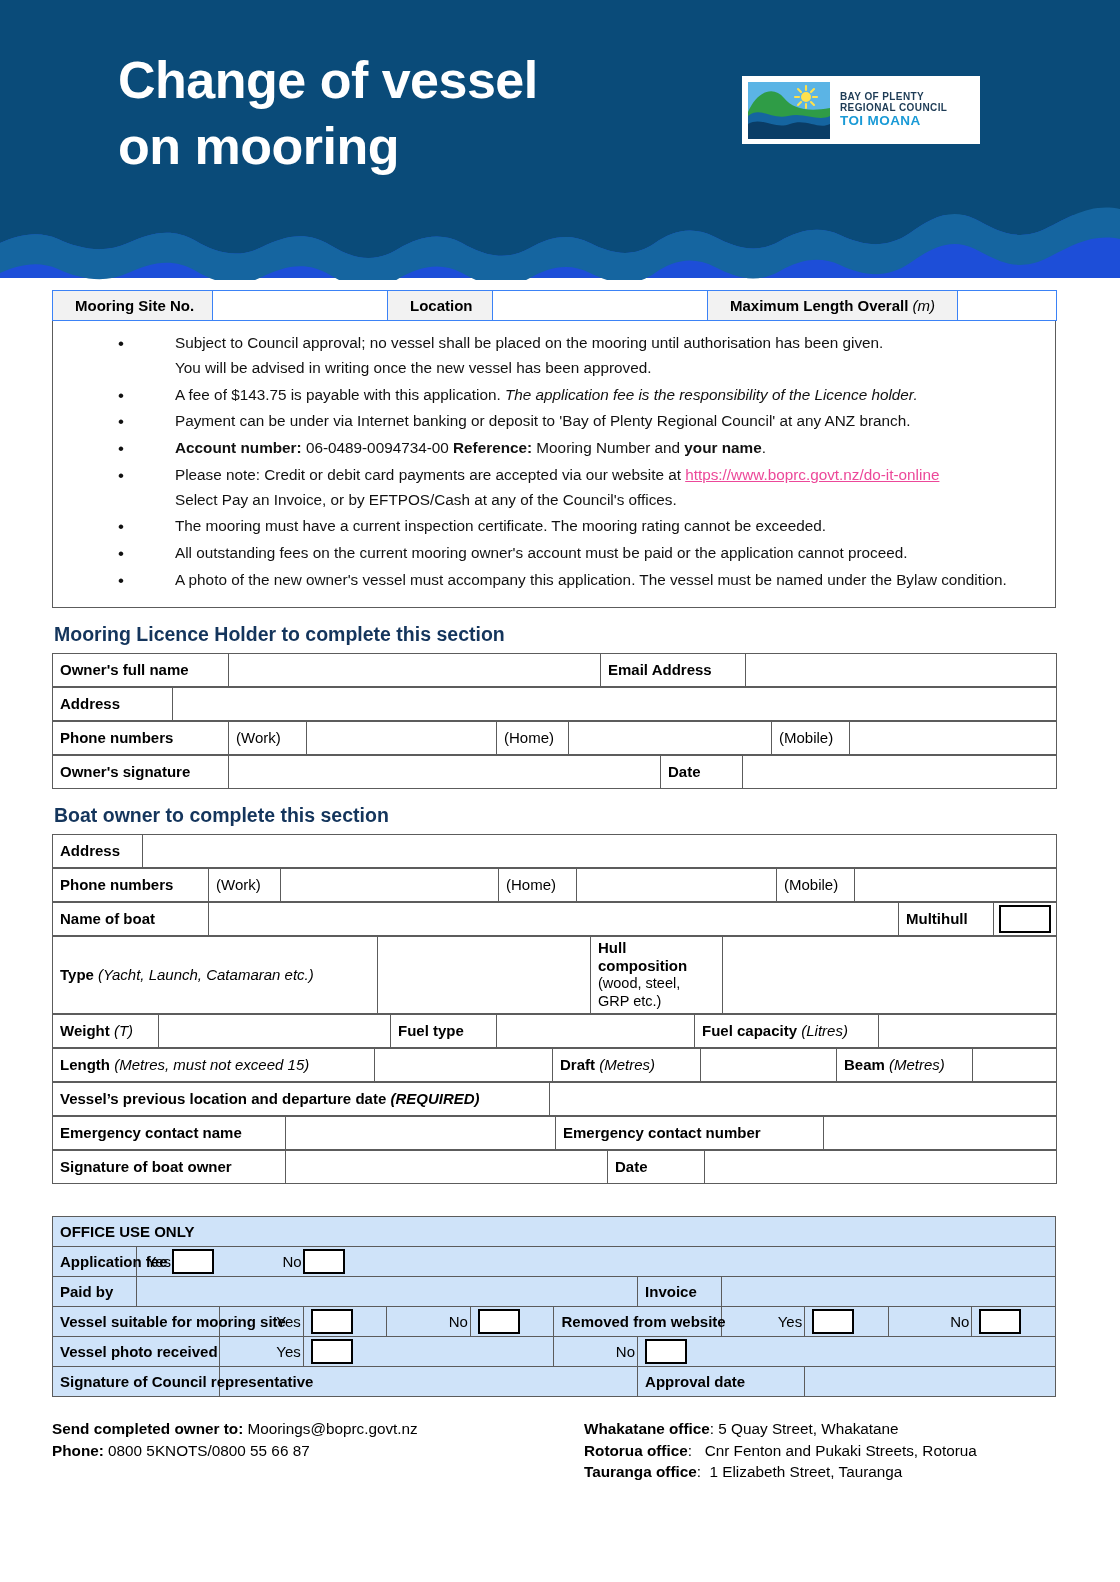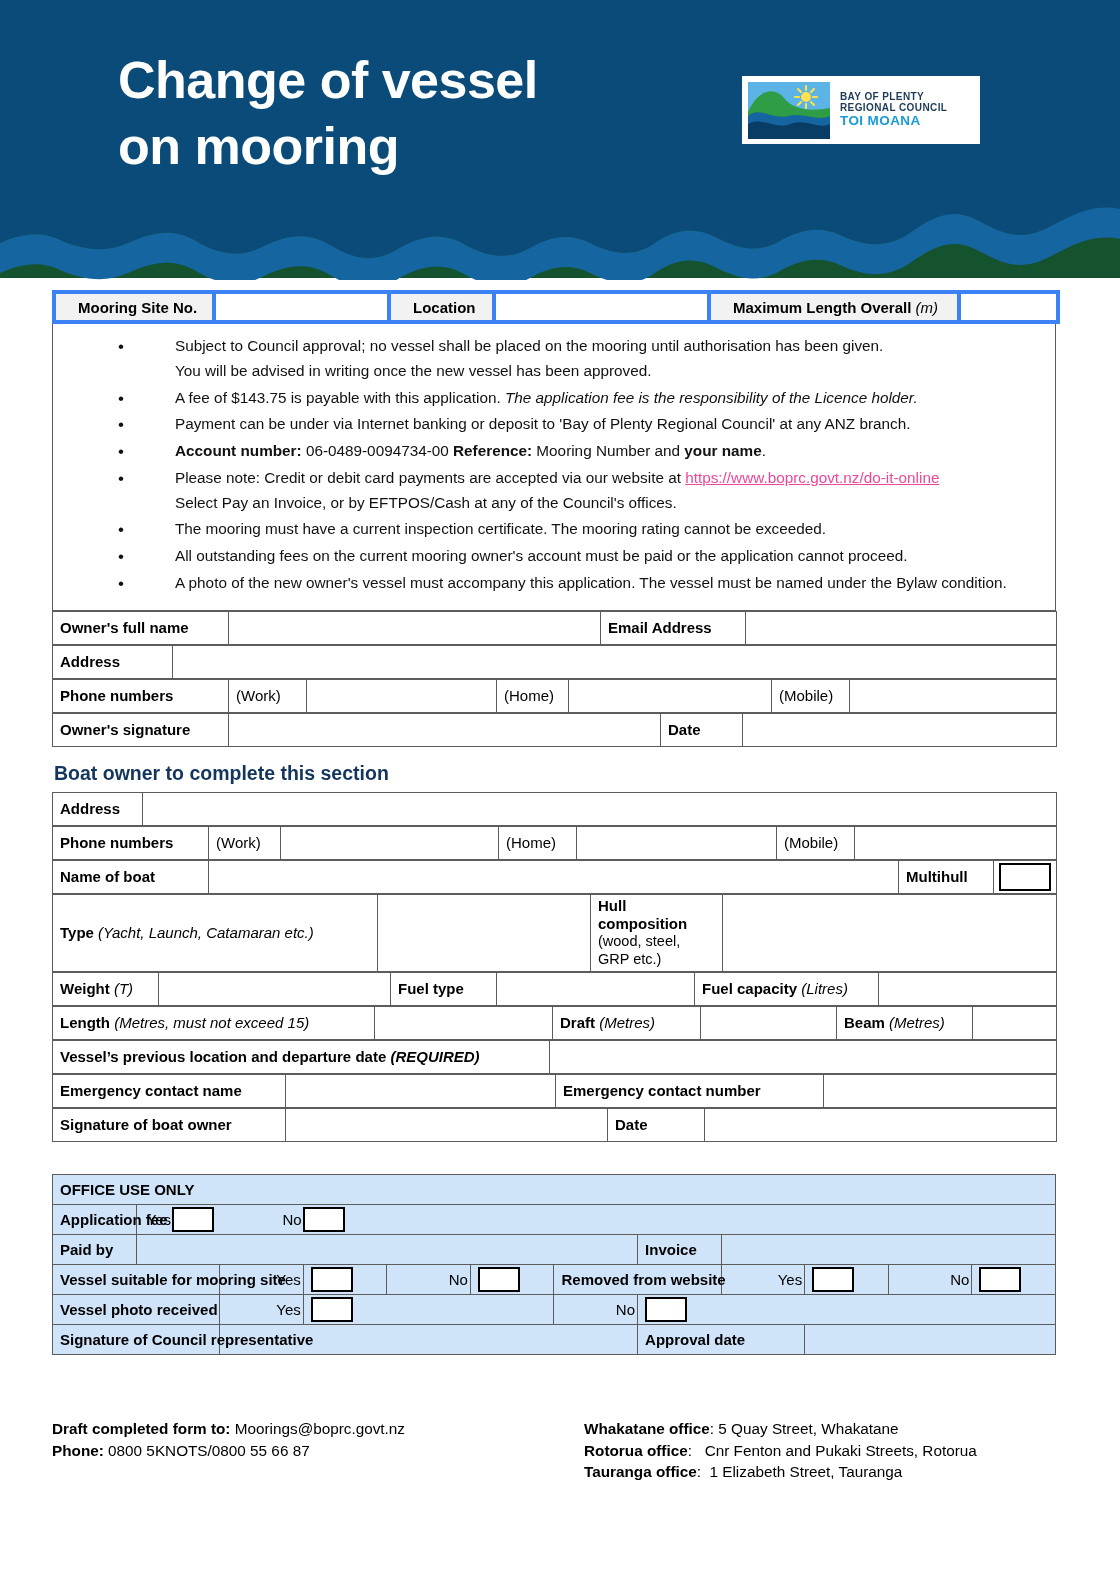--- a/index.html
+++ b/index.html
@@ -11,21 +11,21 @@
     color:#000;
     position:relative;
     overflow:hidden;
   }
 
   
   .header {
     position:relative;
     width:1120px;
     height:278px;
-    background:#14532d;
+    background:#1d4ed8;
   }
   .header-blue {
     position:absolute; left:0; top:0;
     width:1120px; height:215px;
     background:#0a4b79;
   }
   .header-waves { position:absolute; left:0; top:185px; width:1120px; height:95px; }
   .title {
     position:absolute; left:118px; top:48px;
     color:#ffffff;
@@ -66,21 +66,21 @@
     background:#ffffff;
   }
   td.lab { background:#f2f2f2; font-weight:bold; white-space:nowrap; }
   td.lab-plain { background:#f2f2f2; font-weight:normal; }
   td.blank { background:#ffffff; }
   .ital { font-style:italic; font-weight:normal; }
   .sub { display:block; font-weight:normal; font-size:14.5px; }
 
   
   .topinfo { border:1px solid #5c5c5c; border-collapse:collapse; width:1004px; table-layout:fixed; }
-  .topinfo td { border:4px solid #3b82f6; height:30px; font-size:15px; padding:2px 22px; vertical-align:middle; }
+  .topinfo td { border:1px solid #3b82f6; height:30px; font-size:15px; padding:2px 22px; vertical-align:middle; }
 
   .bullets {
     border:1px solid #5c5c5c; border-top:none;
     padding:10px 2px 12px 2px;
     width:1004px;
   }
   ul.bl { margin:0; padding:0; list-style:none; }
   ul.bl li {
     position:relative;
     font-size:15.3px;
@@ -213,20 +213,21 @@
         <li><span>A fee of $143.75 is payable with this application. </span><i>The application fee is the responsibility of the Licence holder.</i></li>
         <li><span>Payment can be under via Internet banking or deposit to 'Bay of Plenty Regional Council' at any ANZ branch.</span></li>
         <li><b>Account number:</b><span> 06-0489-0094734-00 </span><b>Reference:</b><span> Mooring Number and </span><b>your name</b><span>.</span></li>
         <li><span>Please note: Credit or debit card payments are accepted via our website at </span><a class="lnk" href="#">https://www.boprc.govt.nz/do-it-online</a><br><span>Select Pay an Invoice, or by EFTPOS/Cash at any of the Council's offices.</span></li>
         <li><span>The mooring must have a current inspection certificate. The mooring rating cannot be exceeded.</span></li>
         <li><span>All outstanding fees on the current mooring owner's account must be paid or the application cannot proceed.</span></li>
         <li><span>A photo of the new owner's vessel must accompany this application. The vessel must be named under the Bylaw condition.</span></li>
       </ul>
   </div>
 
+  <h2 class="sec">Mooring Licence Holder to complete this section</h2>
   <table class="frm">
     <colgroup>
         <col style="width:176px">
         <col style="width:372px">
         <col style="width:145px">
         <col style="width:311px">
       </colgroup>
     <tbody>
         <tr>
       <td class="lab">Owner's full name</td>
@@ -491,21 +492,21 @@
       <td class="b" colspan="2" style="width:145px">Approval date</td>
       <td colspan="3"></td>
     </tr>
   </tbody>
     </table>
 </div>
 
 <div class="footer">
   <div class="cols">
     <div class="c1">
-      <div class="f-row"><b>Draft completed form to:</b><span> Moorings@boprc.govt.nz</span></div>
+      <div class="f-row"><b>Send completed owner to:</b><span> Moorings@boprc.govt.nz</span></div>
       <div class="f-row"><b>Phone:</b><span> 0800 5KNOTS/0800 55 66 87</span></div>
     </div>
     <div class="c2" id="offices">
         <div class="f-row"><b>Whakatane office</b><span>:</span><span style="white-space: pre;"> 5 Quay Street, Whakatane</span></div>
         <div class="f-row"><b>Rotorua office</b><span>:</span><span style="white-space: pre;">   Cnr Fenton and Pukaki Streets, Rotorua</span></div>
         <div class="f-row"><b>Tauranga office</b><span>:</span><span style="white-space: pre;">  1 Elizabeth Street, Tauranga</span></div>
       </div>
   </div>
 </div>
 

